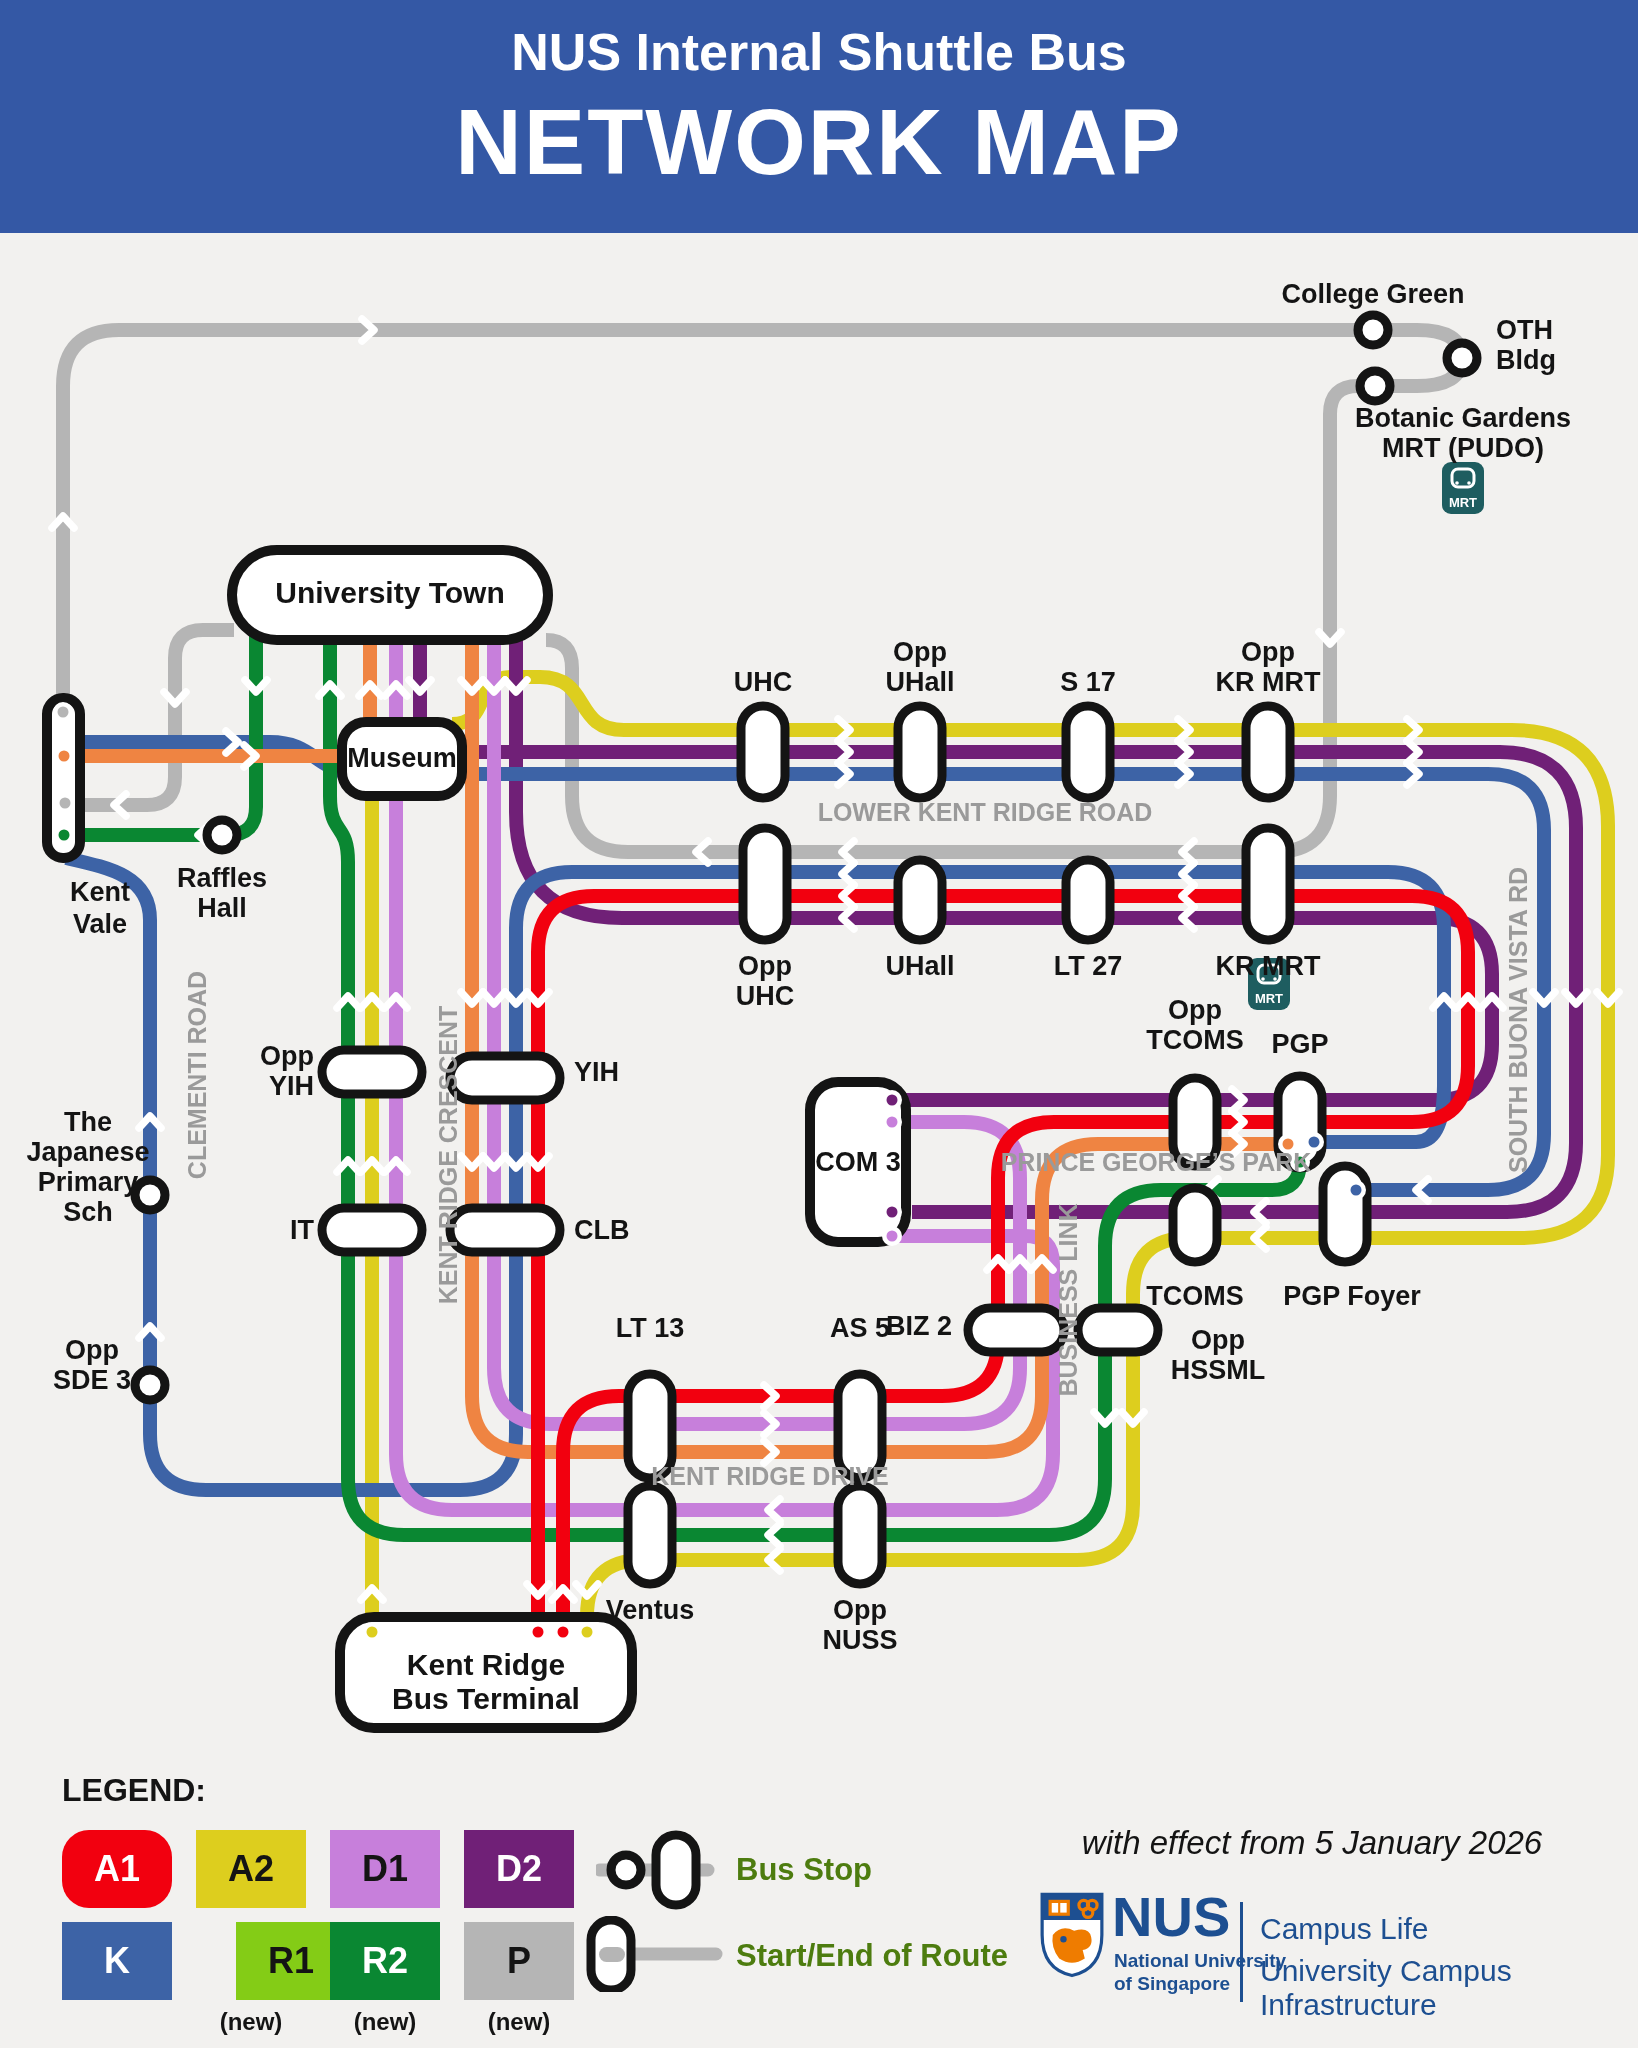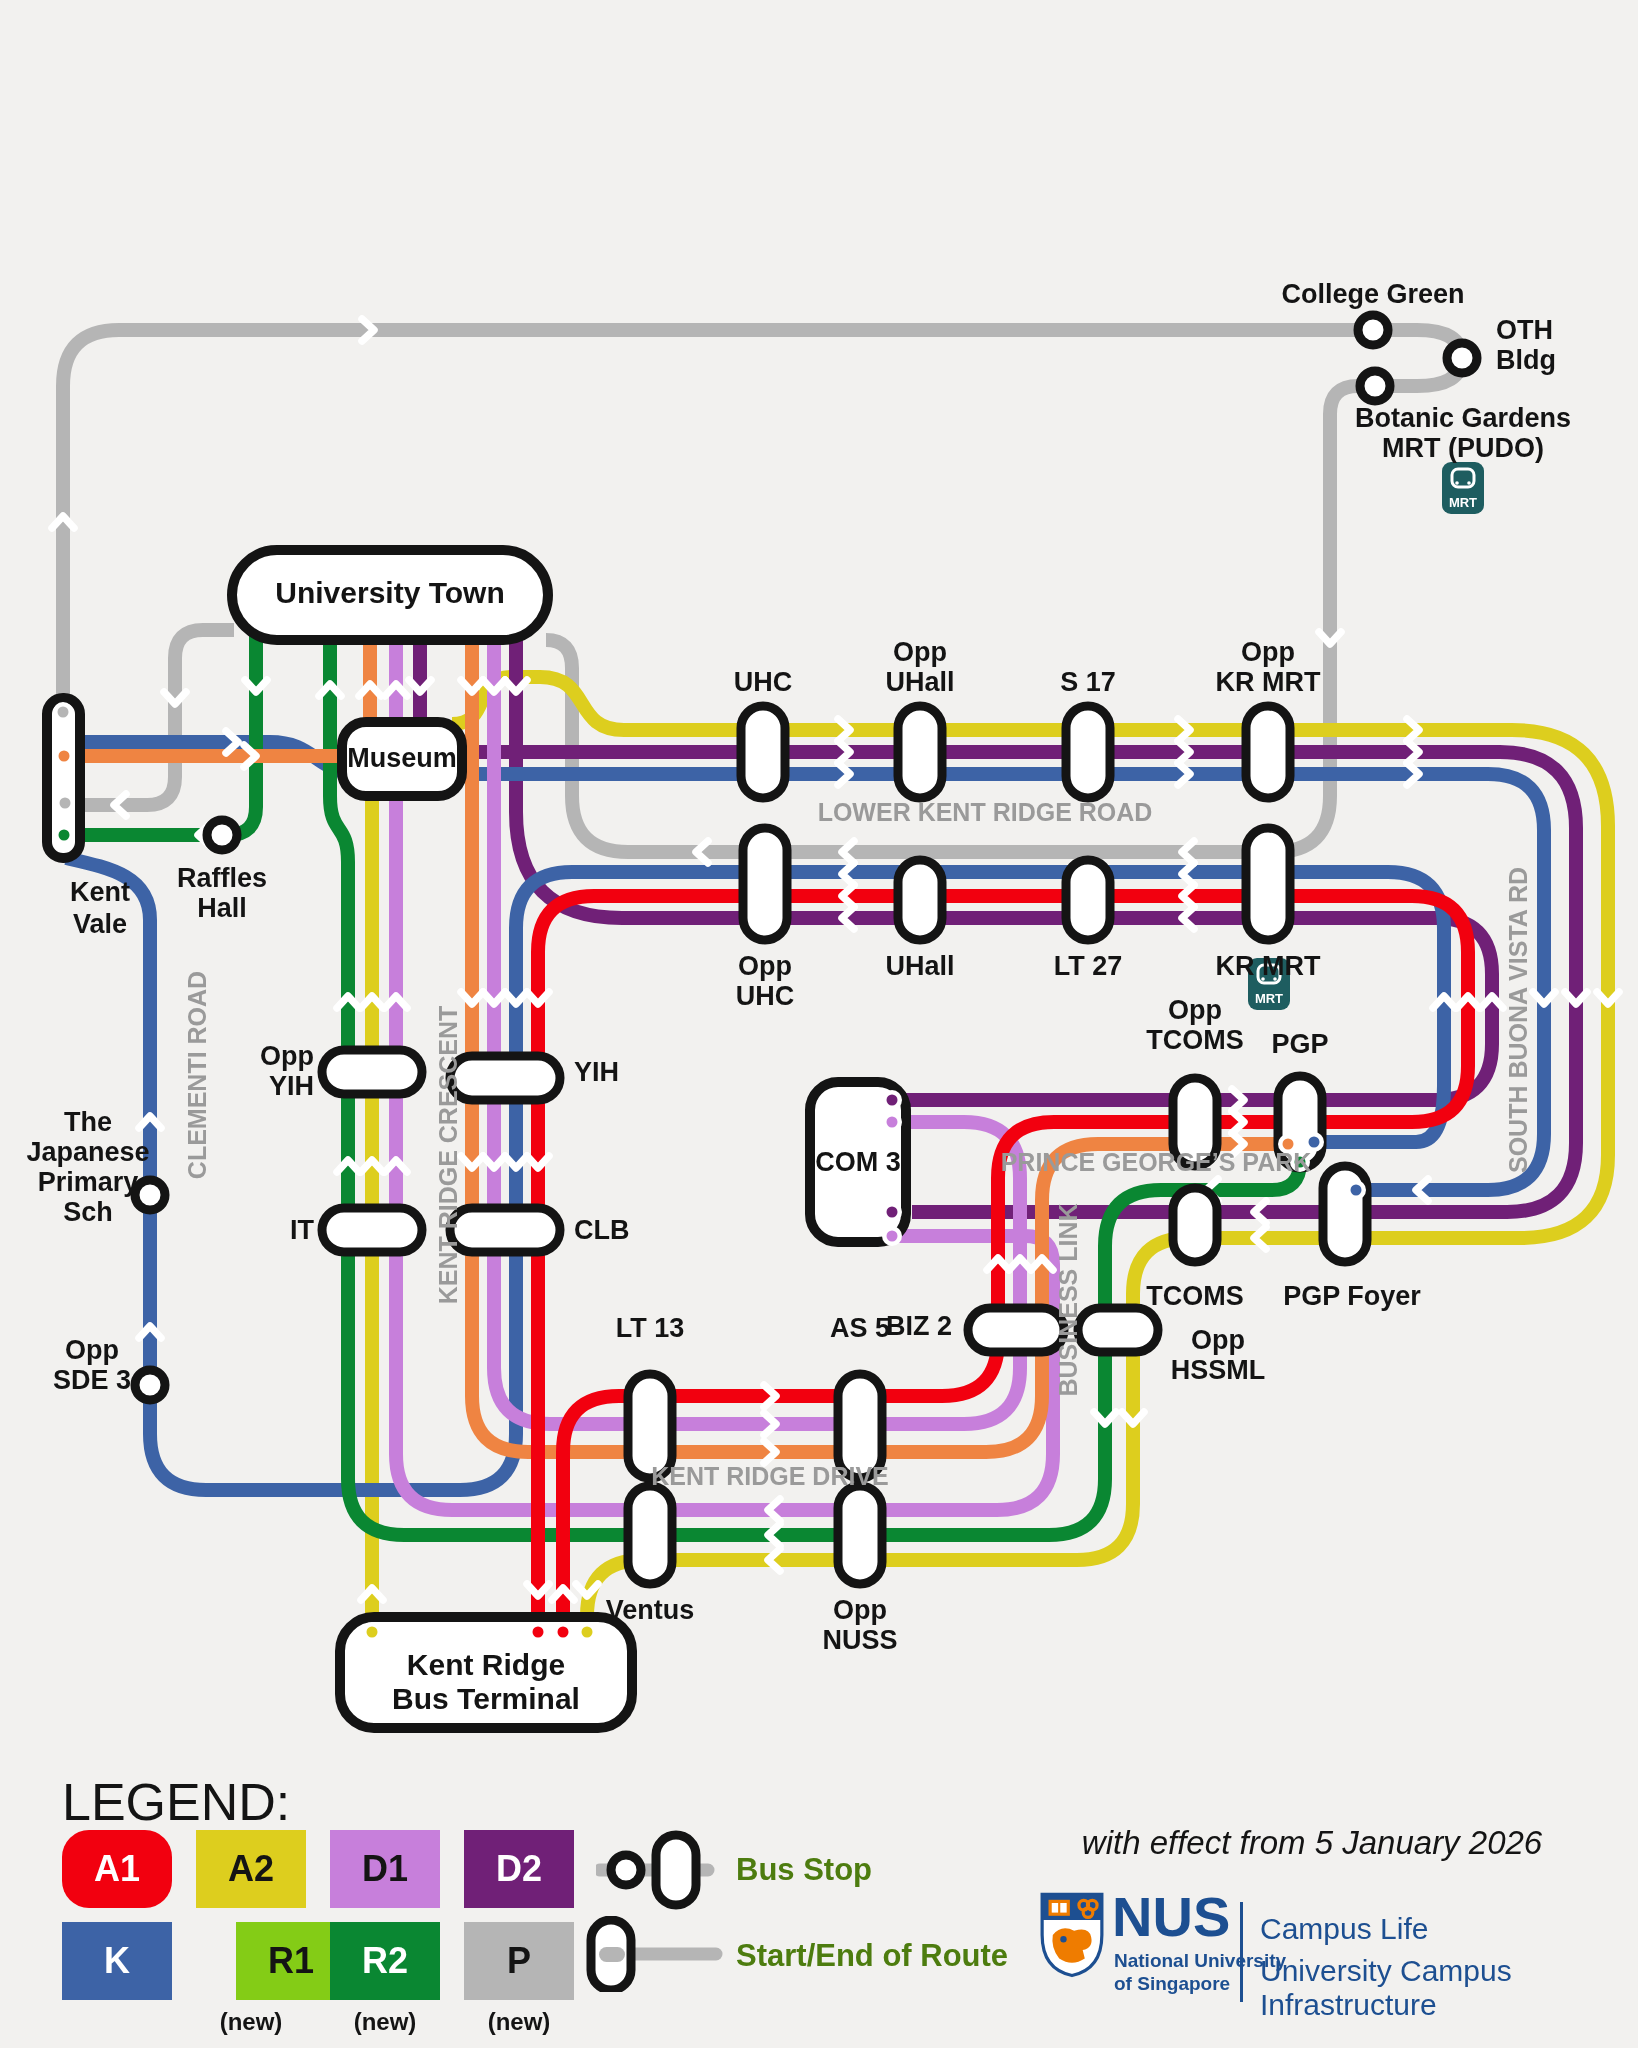--- a/index.html
+++ b/index.html
@@ -12,21 +12,21 @@
   
   #mapsvg{position:absolute;left:0;top:0;}
   
   .lbl{position:absolute;font-weight:bold;font-size:27px;line-height:29px;color:#141414;white-space:nowrap;transform:translateX(-50%);}
   .lbl.lft{transform:none;}
   .lbl.rgt{transform:translateX(-100%);}
   .lbl.box{font-size:30px;}
   .road{position:absolute;font-weight:bold;font-size:25px;color:#9A9A9A;white-space:nowrap;transform:translateX(-50%);}
   .road.rot{transform:translate(-50%,-50%) rotate(-90deg);}
   
-  #legend-title{position:absolute;left:62px;top:1772px;font-size:52px;font-weight:normal;color:#141414;}
+  #legend-title{position:absolute;left:62px;top:1772px;font-size:32px;font-weight:bold;color:#141414;}
   .chip{position:absolute;width:110px;height:78px;display:flex;align-items:center;justify-content:center;
         font-size:36px;font-weight:bold;color:#fff;}
   .chip.dark{color:#141414;}
   .newtag{position:absolute;font-size:24px;font-weight:bold;color:#141414;transform:translateX(-50%);}
   .legicon{position:absolute;}
   .legiconlbl{position:absolute;font-size:31px;font-weight:bold;color:#4d7c0f;}
   #note{position:absolute;left:1312px;top:1824px;font-size:33px;font-style:italic;color:#141414;transform:translateX(-50%);white-space:nowrap;}
   
   .nusblue{color:#1D4F91;}
   #nus-name{position:absolute;left:1112px;top:1884px;font-size:56px;font-weight:bold;}
@@ -34,20 +34,24 @@
   #nus-sub2{position:absolute;left:1114px;top:1973px;font-size:19px;font-weight:bold;}
   #nus-div{position:absolute;left:1240px;top:1902px;width:3px;height:100px;background:#1D4F91;}
   #dept1{position:absolute;left:1260px;top:1912px;font-size:30px;}
   #dept2{position:absolute;left:1260px;top:1954px;font-size:30px;}
 </style>
 </head>
 <body>
 
 <div id="page">
 
+  <div id="hdr">
+    <div class="t1">NUS Internal Shuttle Bus</div>
+    <div class="t2">NETWORK MAP</div>
+  </div>
 
   <svg id="mapsvg" width="1638" height="2048" viewBox="0 0 1638 2048">
     <defs>
       <path id="chv" d="M -8 -11 L 4 0 L -8 11" fill="none" stroke="#fff" stroke-width="7.5" stroke-linecap="round" stroke-linejoin="round"></path>
     </defs>
 
     <g stroke="#B5B5B5" stroke-width="14" fill="none">
       <path d="M 63 718 L 63 386 Q 63 330 119 330 L 1417 330 Q 1462 330 1462 358 Q 1462 386 1417 386 L 1358 386 Q 1330 386 1330 414 L 1330 796 Q 1330 852 1274 852 L 628 852 Q 572 852 572 796 L 572 668 Q 572 640 546 640"></path>
       <path d="M 234 630 L 203 630 Q 175 630 175 658 L 175 777 Q 175 805 147 805 L 72 805"></path>
     </g>

